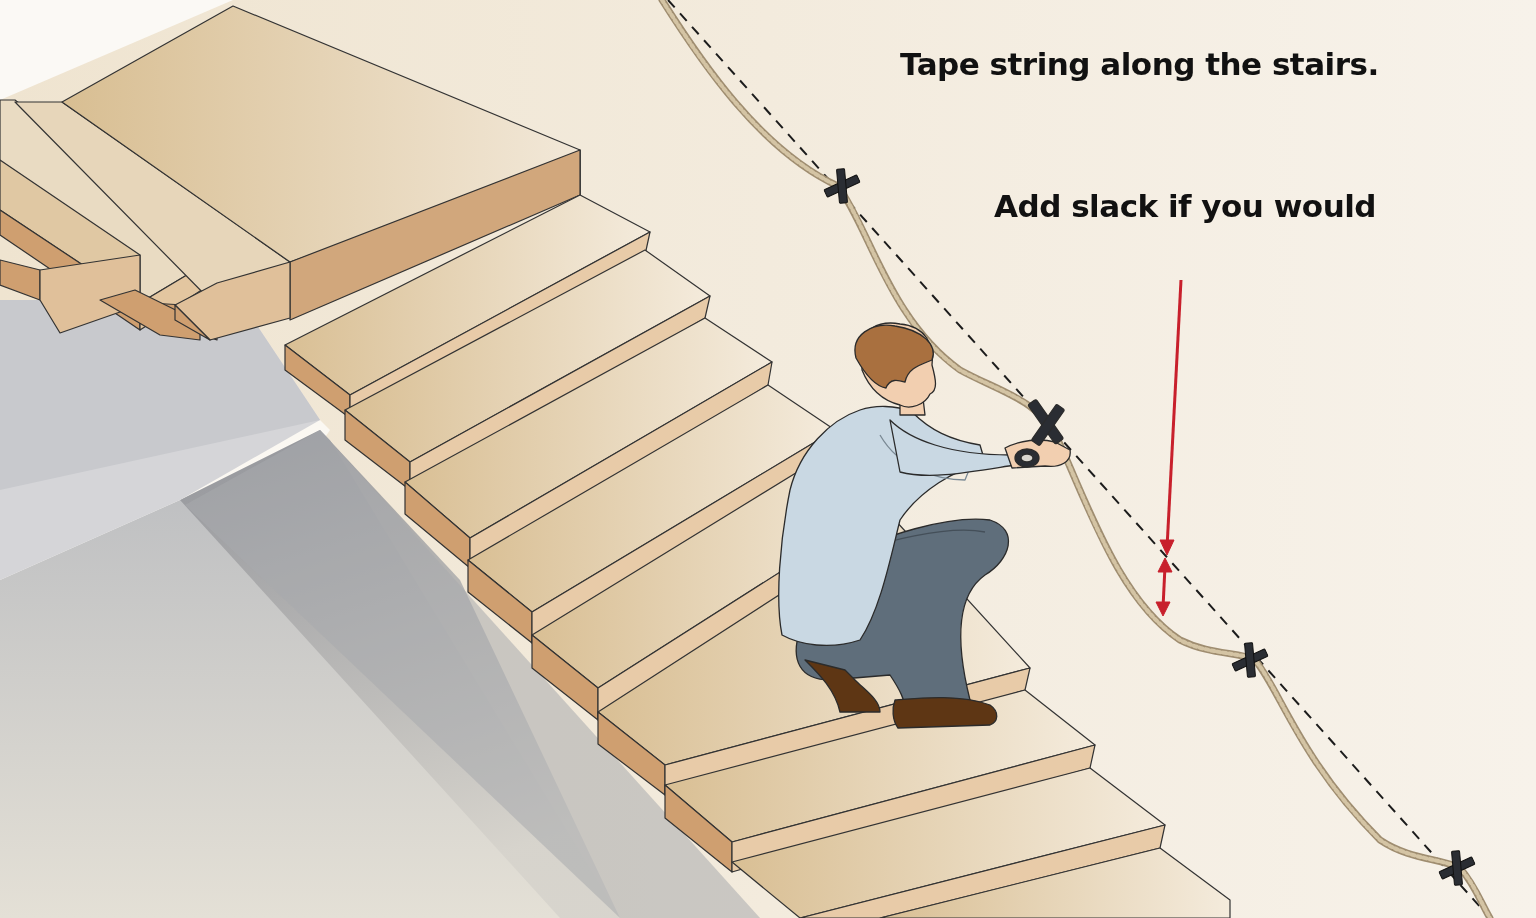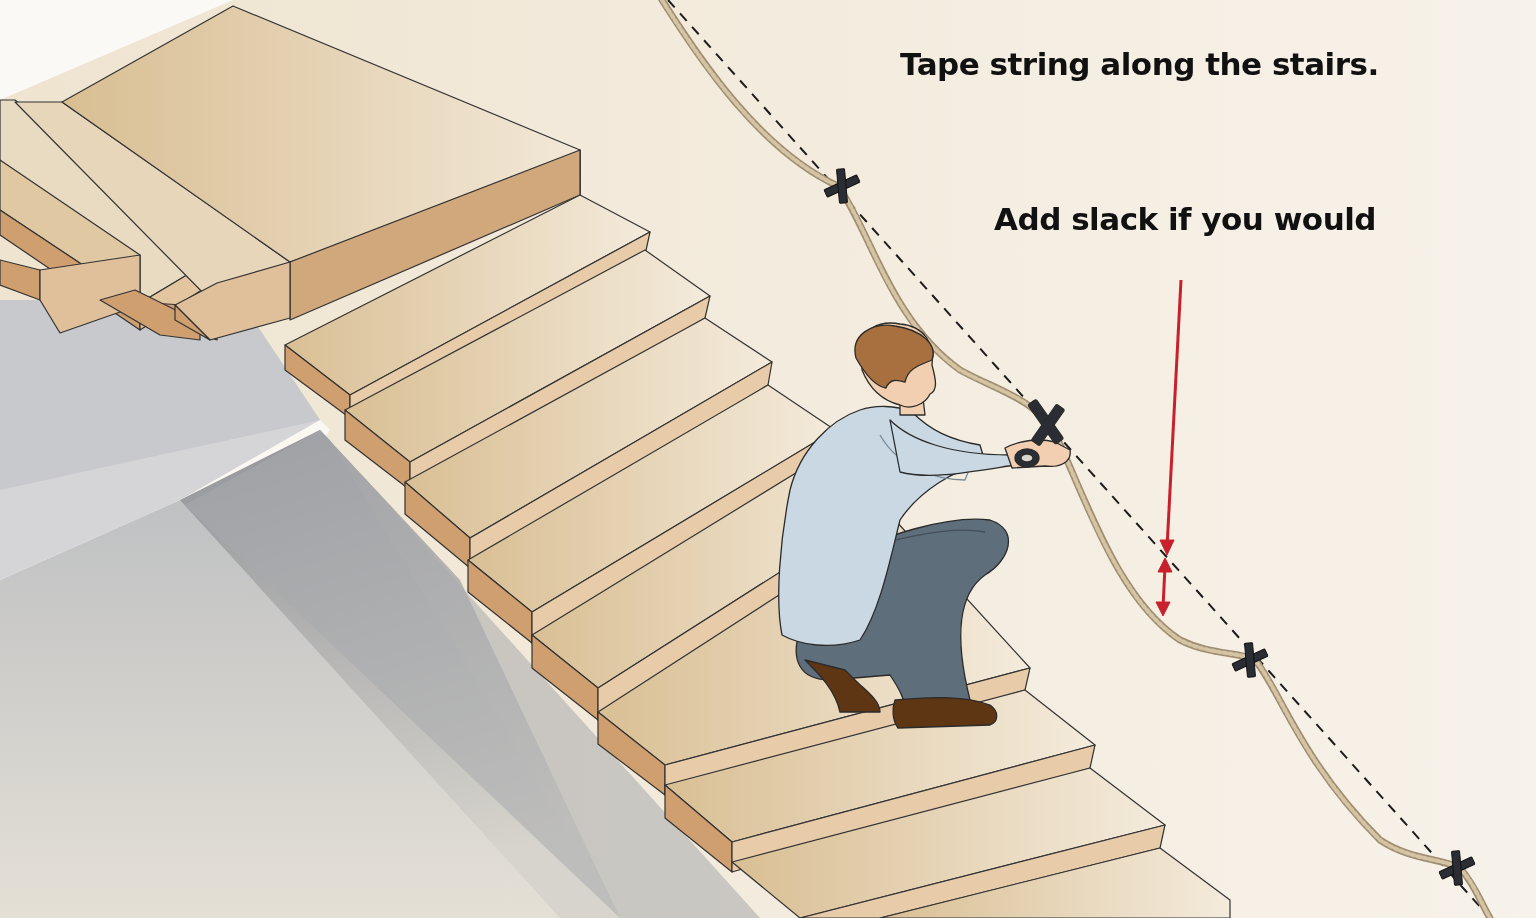--- a/index.html
+++ b/index.html
@@ -1,21 +1,21 @@
 <!DOCTYPE html>
 <html><head>
 <meta charset="utf-8">
 <style>
   html, body { margin: 0; padding: 0; }
   body { width: 1536px; height: 918px; overflow: hidden; background: #f5efe3; font-family: "DejaVu Sans", sans-serif; }
   .scene { position: relative; width: 1246px; height: 918px; }
   .scene svg { position: absolute; left: 0; top: 0; }
   .caption { position: absolute; color: #111; font-weight: bold; letter-spacing: -0.5px; white-space: nowrap; font-family: "DejaVu Sans", sans-serif; }
   .caption-title { left: 900px; top: 46px; font-size: 31px; }
-  .caption-slack { left: 994px; top: 196px; font-size: 31px; line-height: 46px; }
+  .caption-slack { left: 994px; top: 183px; font-size: 31px; line-height: 46px; }
   .caption-slack span { display: block; }
 </style>
 </head>
 <body>
 
 <div class="scene">
   <svg width="1536" height="918" viewBox="0 0 1536 918">
     <defs>
       <linearGradient id="wallGrad" x1="0" y1="0" x2="1" y2="0">
         <stop offset="0" stop-color="#efe4d0"></stop>

